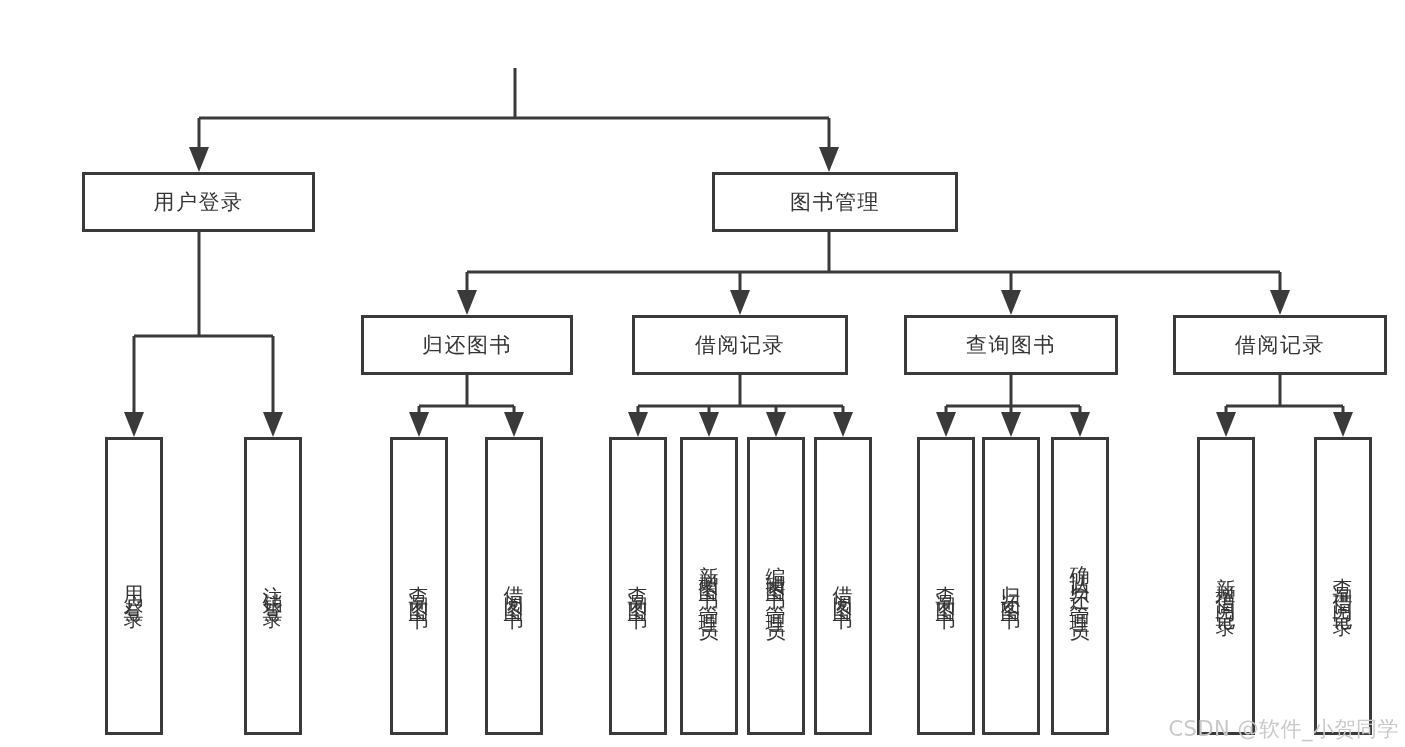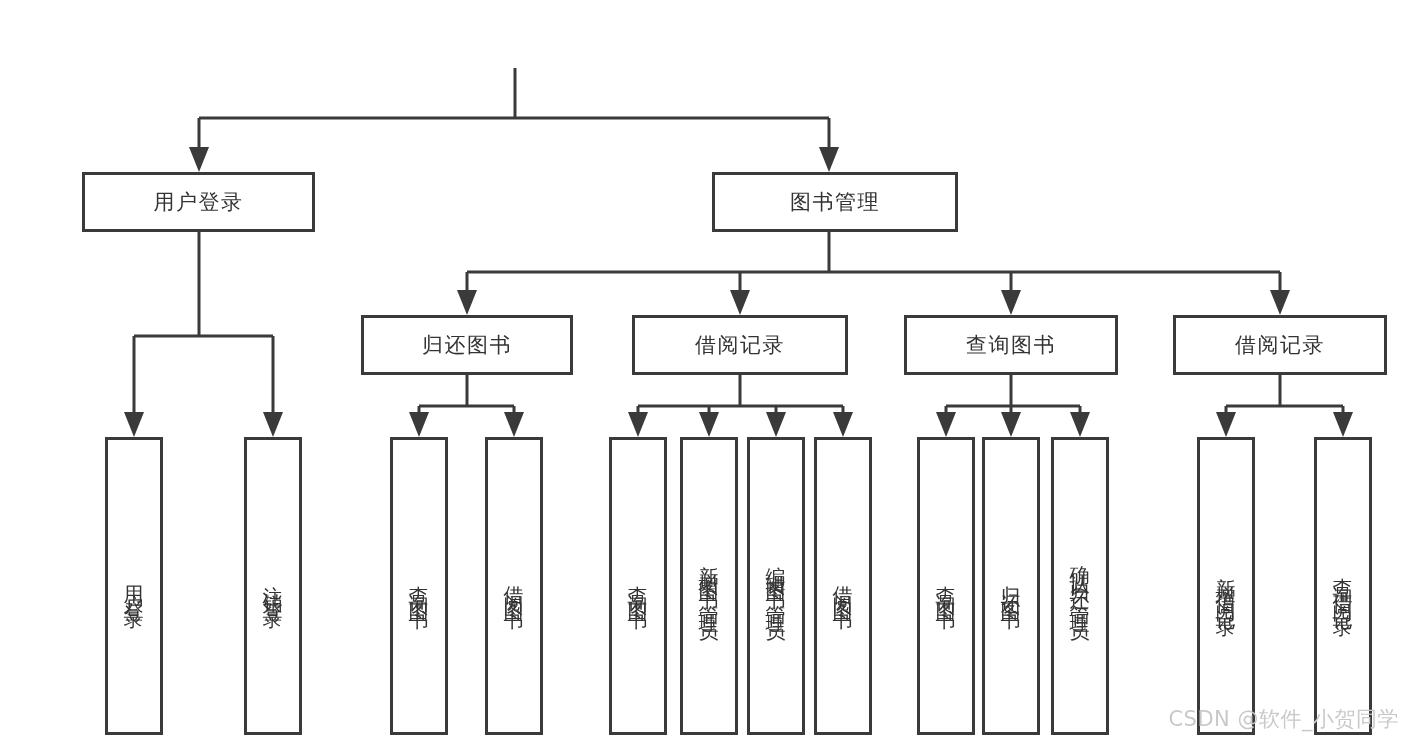--- a/index.html
+++ b/index.html
@@ -40,21 +40,21 @@
     writing-mode: vertical-rl;
     text-orientation: mixed;
     font-size: 20px;
     letter-spacing: 8px;
     line-height: 1;
     color: #333333;
   }
   .watermark {
     position: absolute;
     right: 6px;
-    bottom: 14px;
+    bottom: 4px;
     font-size: 21px;
     color: #c9c9c9;
     letter-spacing: 0.5px;
     z-index: 5;
   }
 </style>
 </head>
 <body>
 
 <div class="canvas">

